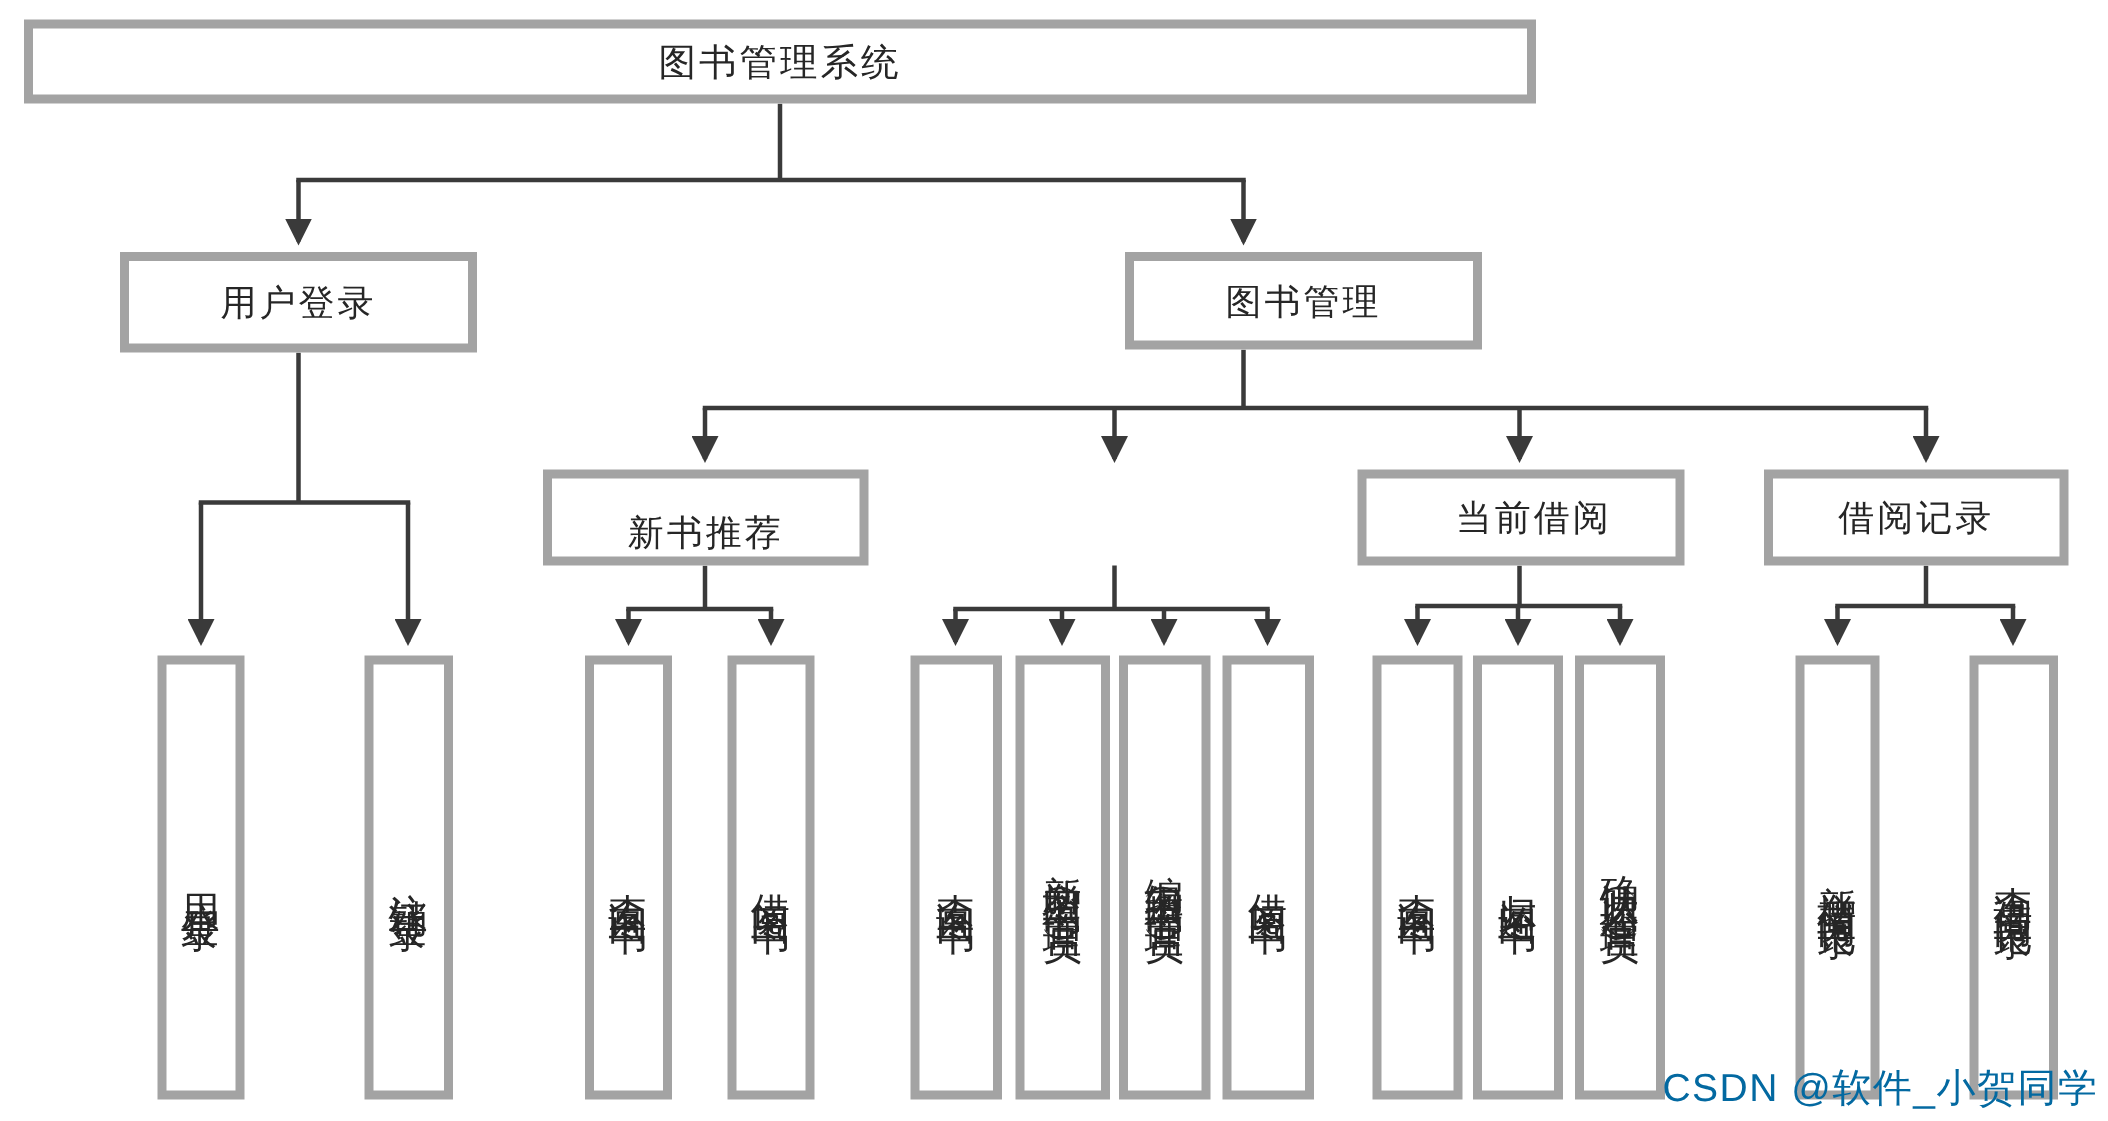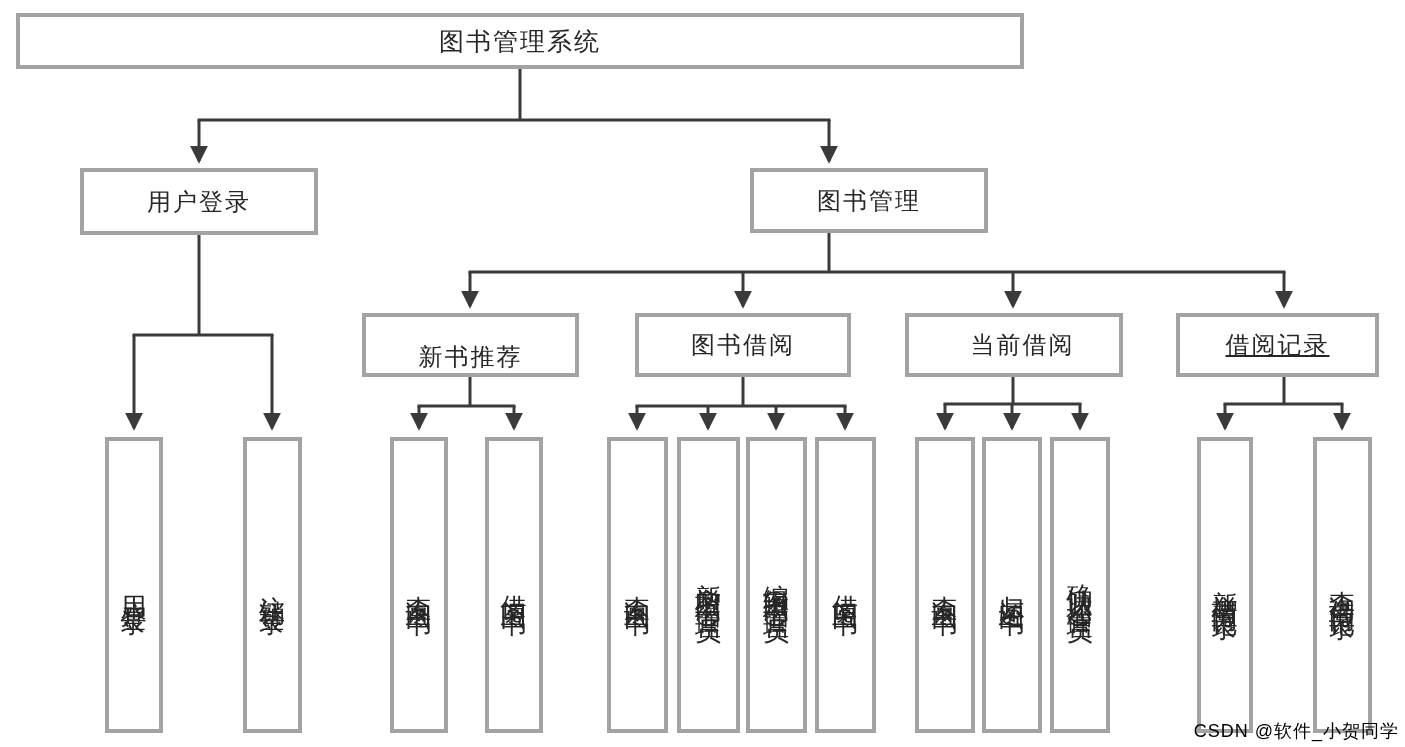--- a/index.html
+++ b/index.html
@@ -13,21 +13,21 @@
   }
   .wires {
     position: absolute;
     left: 0; top: 0;
     width: 1405px; height: 747px;
     pointer-events: none;
   }
   .node {
     position: absolute;
     box-sizing: border-box;
-    border: 4px solid #a3a3a3;
+    border: 6px solid #a3a3a3;
     background: #ffffff;
     display: flex;
     align-items: center;
     justify-content: center;
     color: #262626;
     z-index: 2;
   }
   .node-h span {
     font-size: 24px;
     letter-spacing: 2px;
@@ -39,22 +39,22 @@
     text-orientation: mixed;
     font-size: 26px;
     letter-spacing: 5px;
     line-height: 1;
     white-space: nowrap;
   }
   .watermark {
     position: absolute;
     right: 6px;
     bottom: 4px;
-    font-size: 18px;
-    color: #000000;
+    font-size: 26px;
+    color: #0369a1;
     letter-spacing: 1px;
     z-index: 3;
     white-space: nowrap;
   }
 </style>
 </head>
 <body>
 
 <div class="canvas">
 
@@ -115,27 +115,24 @@
   <div class="node node-h" style="left:80px;top:168px;width:238px;height:67px;">
     <span>用户登录</span>
   </div>
   <div class="node node-h" style="left:750px;top:168px;width:238px;height:65px;">
     <span>图书管理</span>
   </div>
 
   <div class="node node-h" style="left:362px;top:313px;width:217px;height:64px;align-items:flex-end;">
     <span>新书推荐</span>
   </div>
-  <div class="node node-h" style="left:635px;top:313px;width:216px;height:64px;">
-    <span>图书借阅</span>
-  </div>
   <div class="node node-h" style="left:905px;top:313px;width:218px;height:64px;padding-left:17px;">
     <span>当前借阅</span>
   </div>
-  <div class="node node-h" style="left:1176px;top:313px;width:203px;height:64px;text-decoration:underline;">
+  <div class="node node-h" style="left:1176px;top:313px;width:203px;height:64px;">
     <span>借阅记录</span>
   </div>
 
   <div class="node node-v" style="left:105px;top:437px;width:58px;height:296px;">
     <span>用户登录</span>
   </div>
   <div class="node node-v" style="left:243px;top:437px;width:59px;height:296px;">
     <span>注销登录</span>
   </div>
 

